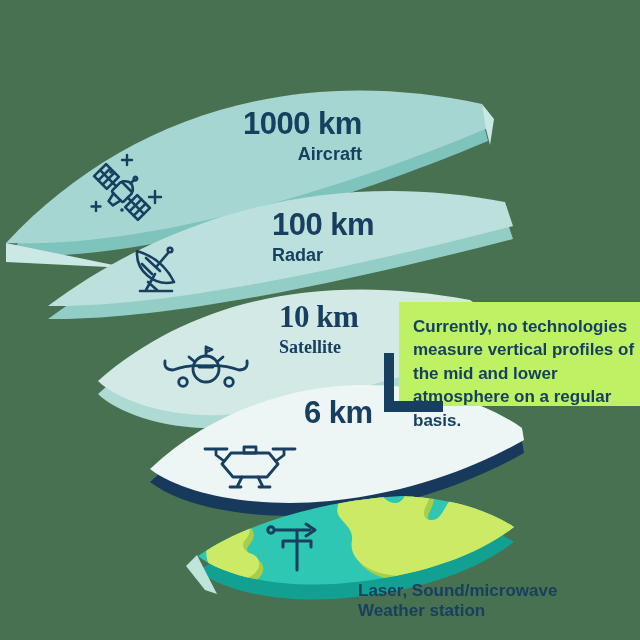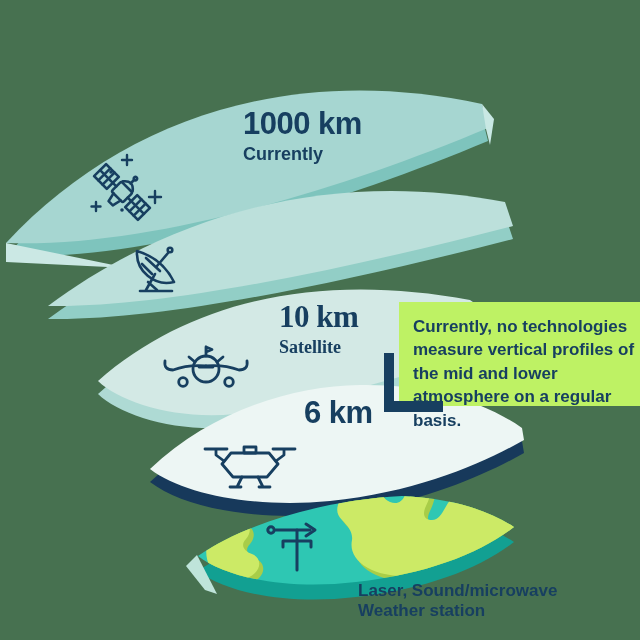--- a/index.html
+++ b/index.html
@@ -127,23 +127,27 @@
         <circle cx="271" cy="530" r="3.2"></circle>
         <path d="M 276,530 H 310"></path>
         <path d="M 306,524 L 315,530 L 306,536"></path>
         <path d="M 297,530 V 570"></path>
         <path d="M 283,541 H 311 M 283,541 V 547 M 311,541 V 547"></path>
       </g>
     </g>
   </g>
 </svg>
 
-  <div class="lab" style="left:243px;top:108px;">
+  <div class="lab" style="left:243px;top:108px;text-align:right;">
     <div class="alt">1000 km</div>
-    <div class="sub">Currently</div>
+    <div class="sub">Aircraft</div>
+  </div>
+  <div class="lab" style="left:272px;top:209px;">
+    <div class="alt">100 km</div>
+    <div class="sub">Radar</div>
   </div>
   <div class="lab" style="left:279px;top:301px;font-family:Liberation Serif, serif;">
     <div class="alt">10 km</div>
     <div class="sub">Satellite</div>
   </div>
   <div class="lab" style="left:304px;top:397px;">
     <div class="alt">6 km</div>
   </div>
 
   <div class="callout-box">

